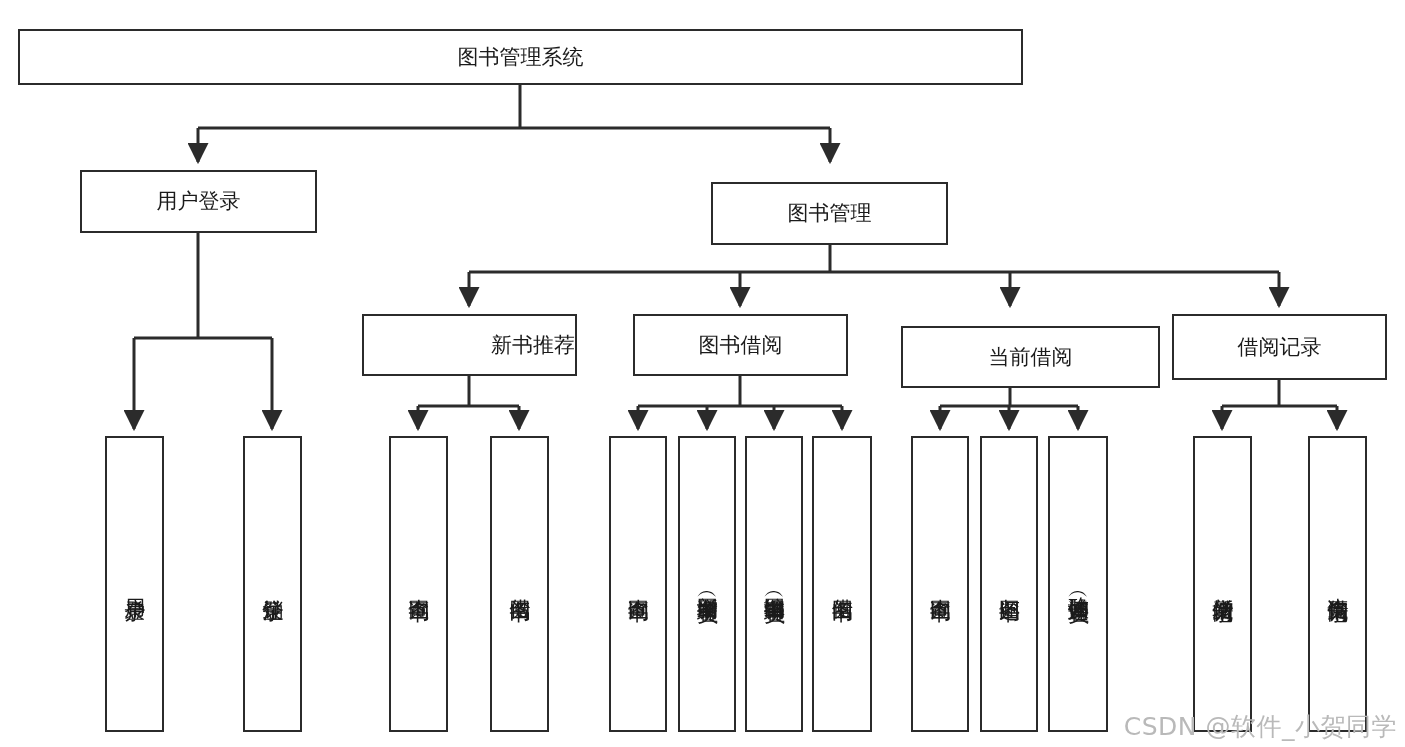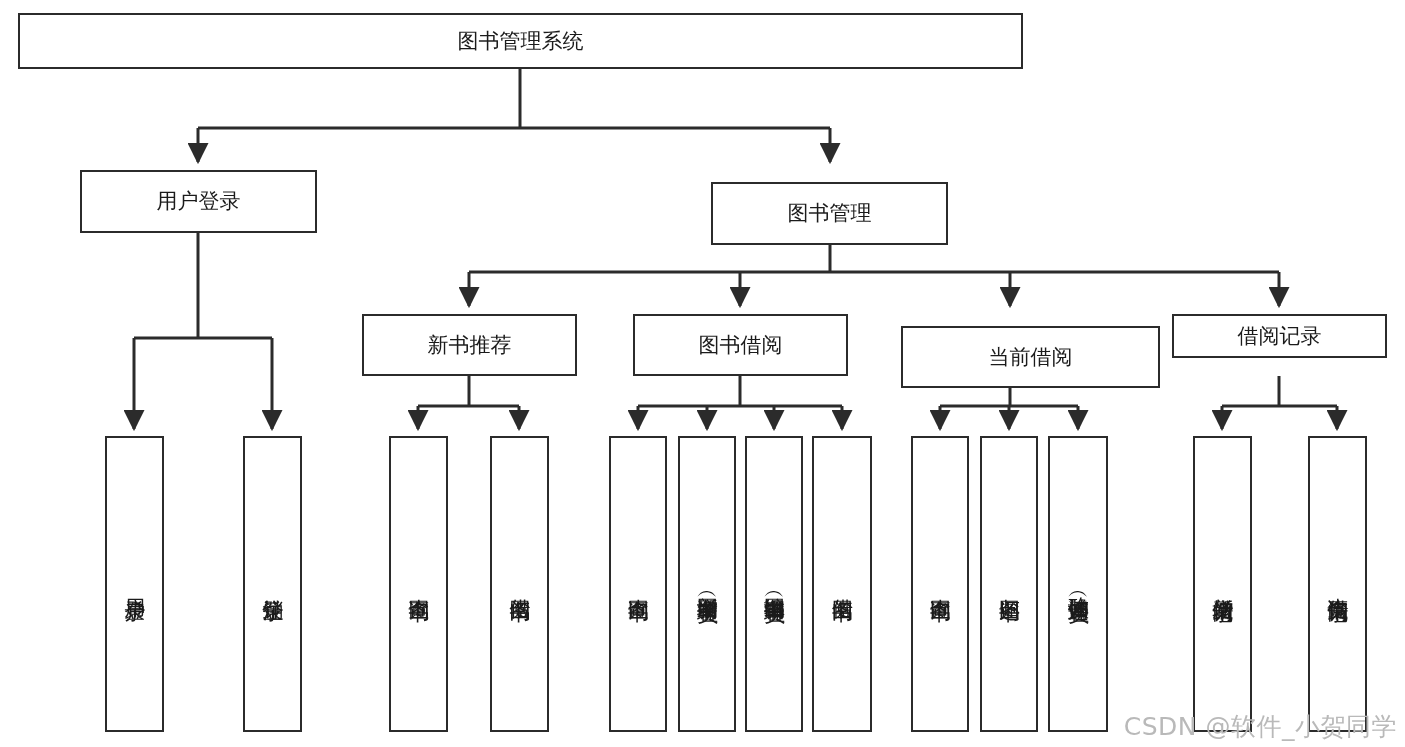--- a/index.html
+++ b/index.html
@@ -114,45 +114,45 @@
       <path d="M 1009 406 L 1009 429" marker-end="url(#arrow)"></path>
       <path d="M 1078 406 L 1078 429" marker-end="url(#arrow)"></path>
 
       <path d="M 1279 376 L 1279 406"></path>
       <path d="M 1222 406 L 1337 406"></path>
       <path d="M 1222 406 L 1222 429" marker-end="url(#arrow)"></path>
       <path d="M 1337 406 L 1337 429" marker-end="url(#arrow)"></path>
     </g>
   </svg>
 
-  <div class="node-box node-h" style="left:18px; top:13px; width:1005px; height:56px;">
+  <div class="node-box node-h" style="left:18px; top:29px; width:1005px; height:56px;">
     <span class="node-label">图书管理系统</span>
   </div>
 
   <div class="node-box node-h" style="left:80px; top:170px; width:237px; height:63px;">
     <span class="node-label">用户登录</span>
   </div>
 
   <div class="node-box node-h" style="left:711px; top:182px; width:237px; height:63px;">
     <span class="node-label">图书管理</span>
   </div>
 
-  <div class="node-box node-h" style="left:362px; top:314px; width:215px; height:62px;">
+  <div class="node-box node-h" style="left:362px; top:314px; width:215px; height:62px;justify-content:flex-end;">
     <span class="node-label">新书推荐</span>
   </div>
 
   <div class="node-box node-h" style="left:633px; top:314px; width:215px; height:62px;">
     <span class="node-label">图书借阅</span>
   </div>
 
   <div class="node-box node-h" style="left:901px; top:326px; width:259px; height:62px;">
     <span class="node-label">当前借阅</span>
   </div>
 
-  <div class="node-box node-h" style="left:1172px; top:314px; width:215px; height:44px;">
+  <div class="node-box node-h" style="left:1172px; top:314px; width:215px; height:66px;">
     <span class="node-label">借阅记录</span>
   </div>
 
   <div class="node-box node-v" style="left:105px; top:436px; width:59px; height:296px;">
     <span class="node-label">用户登录</span>
   </div>
   <div class="node-box node-v" style="left:243px; top:436px; width:59px; height:296px;">
     <span class="node-label">注销登录</span>
   </div>
 

